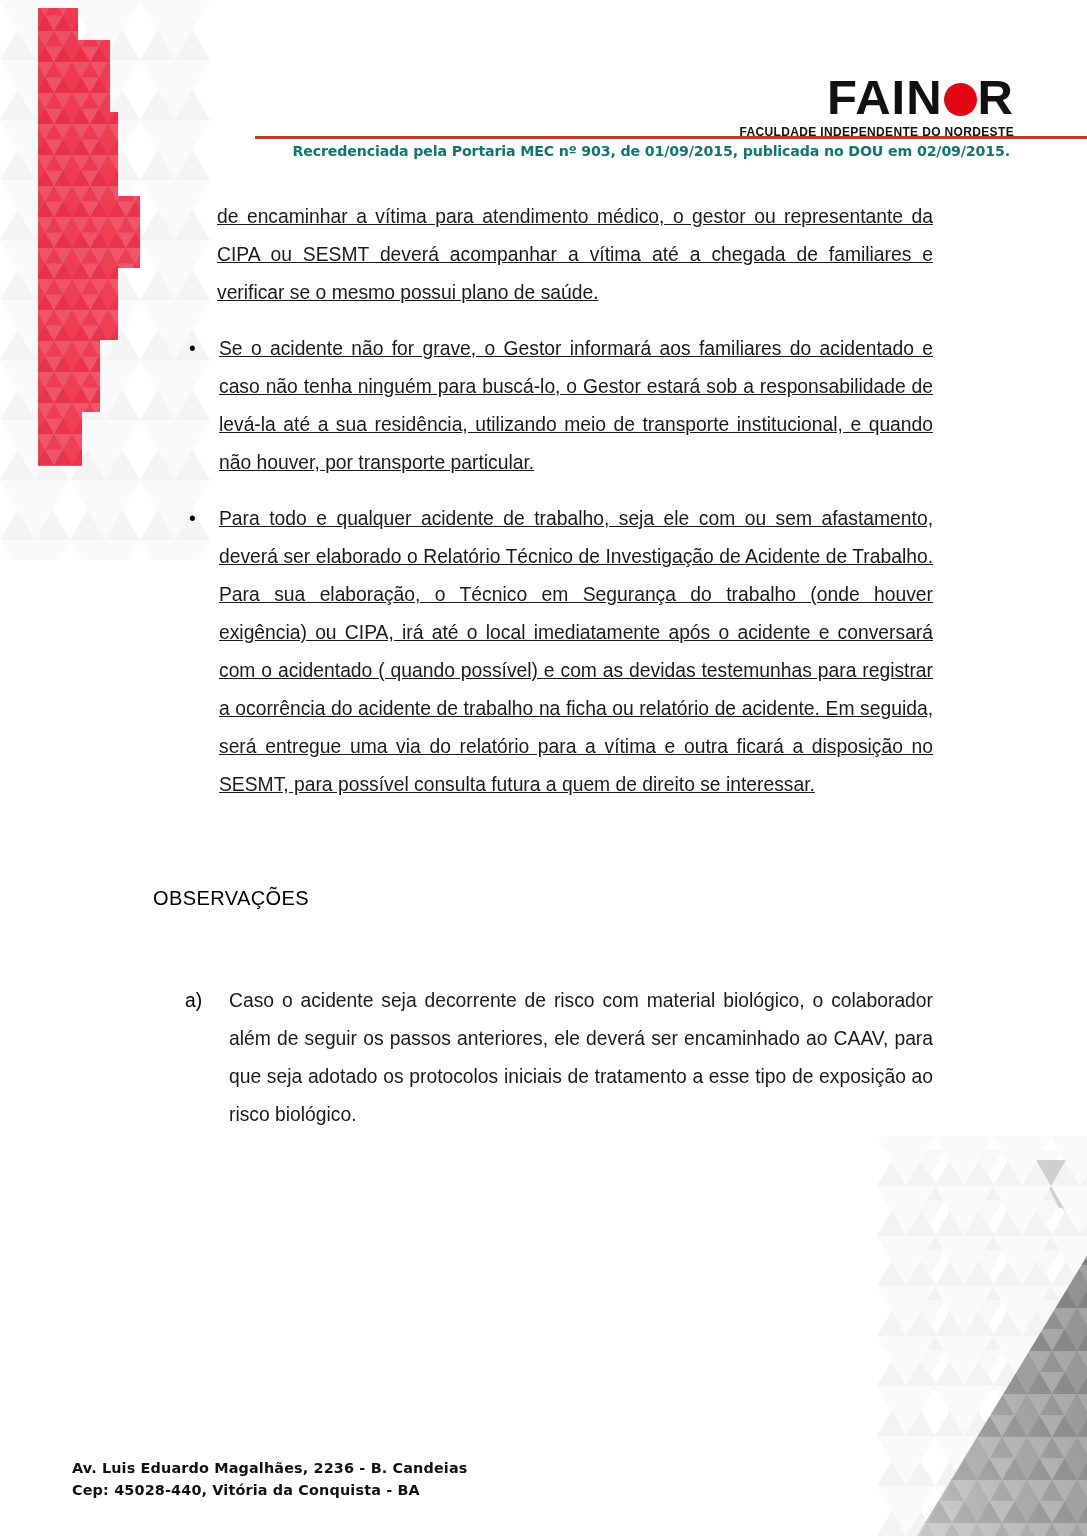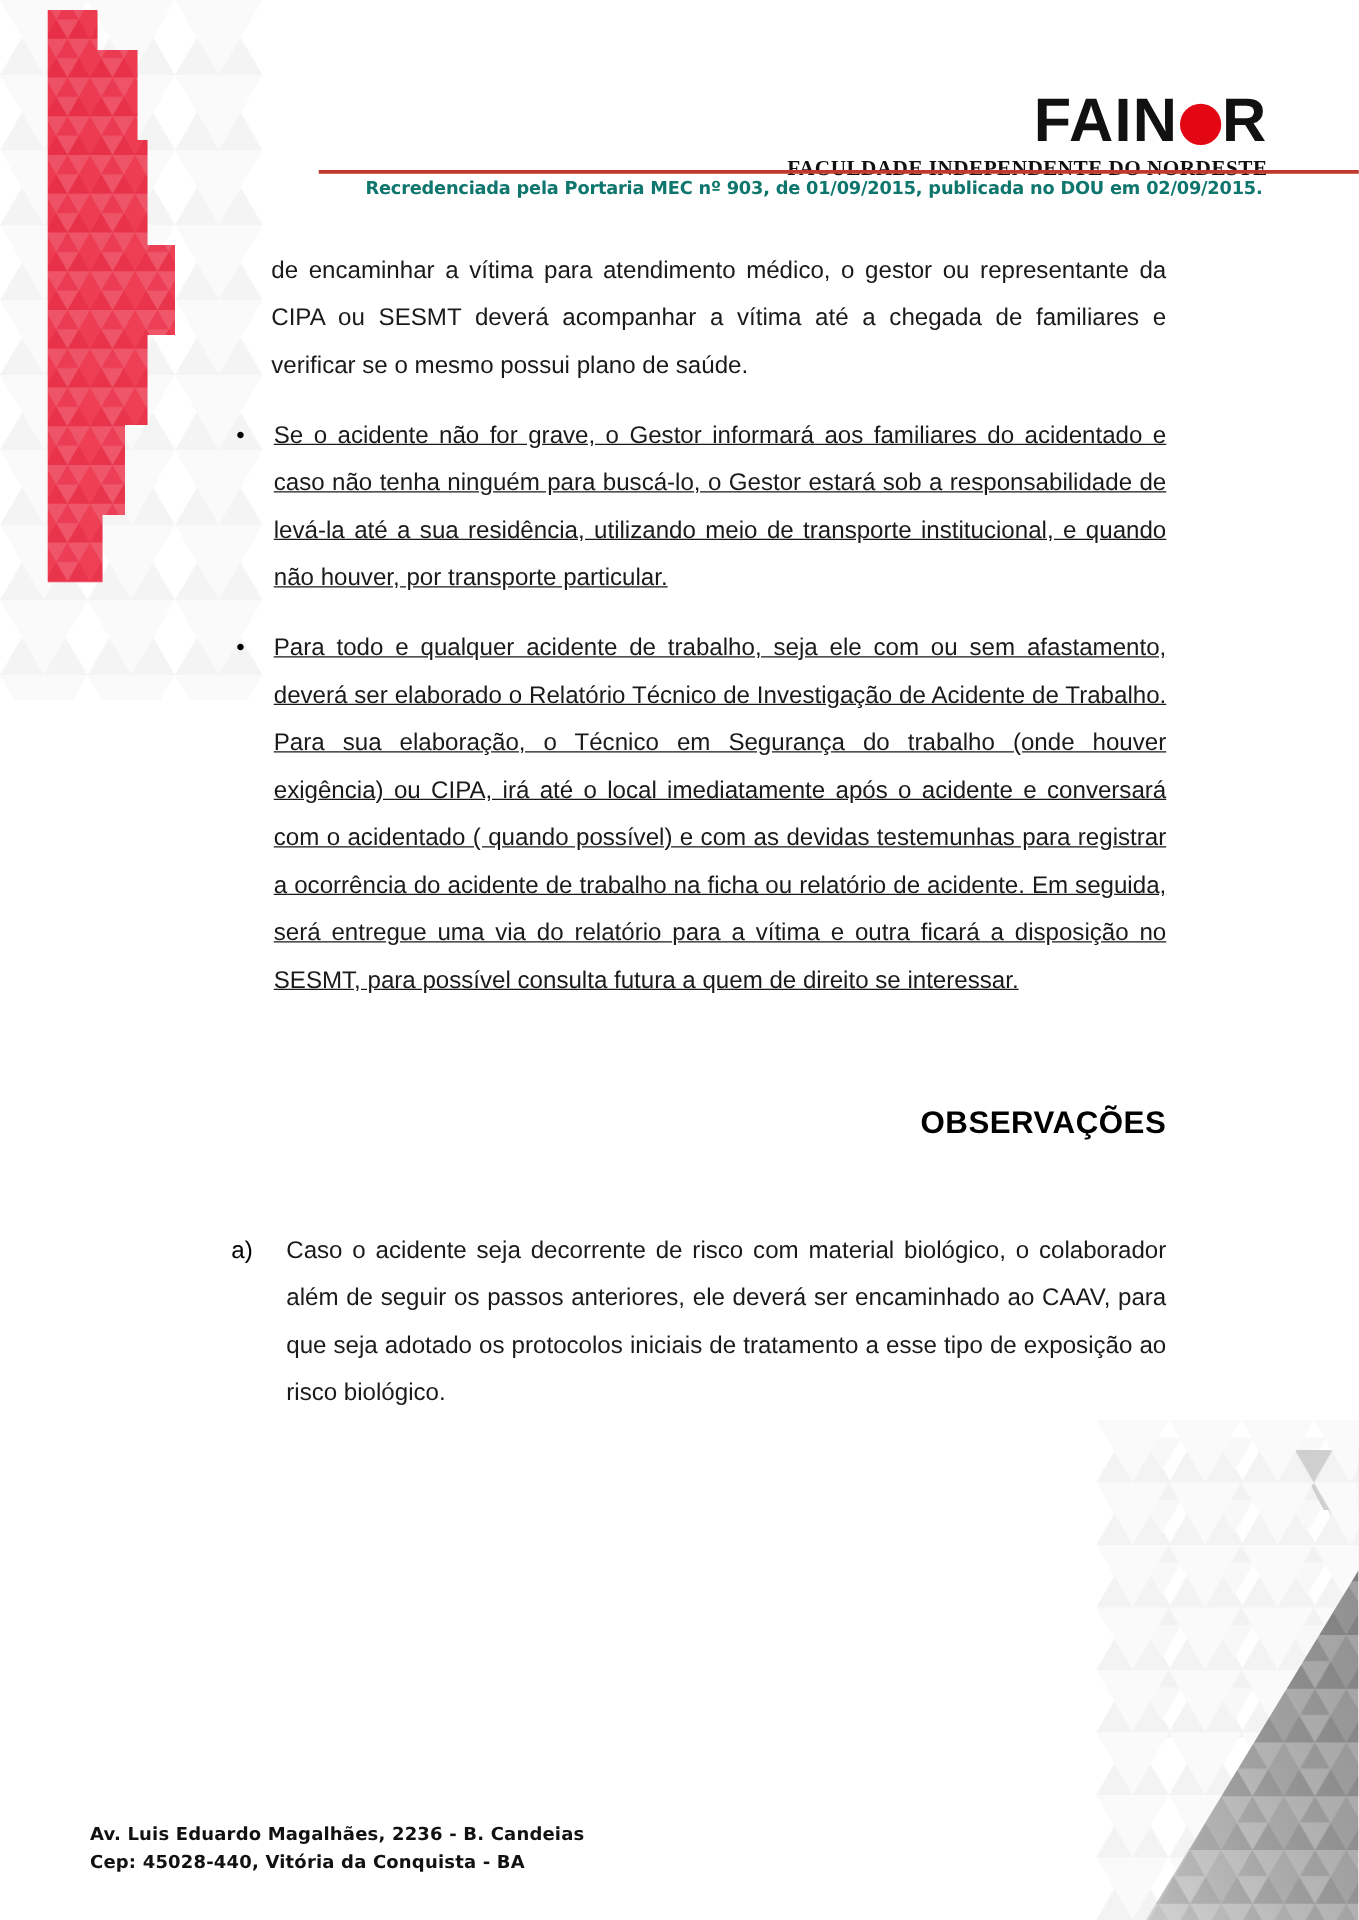--- a/index.html
+++ b/index.html
@@ -39,27 +39,26 @@
   #logo-dot {
     display:inline-block;
     width:33px; height:33px;
     border-radius:50%;
     background:#E30613;
     margin:0 1px;
     position:relative;
     top:2px;
   }
   #logo-tagline {
-    font-size:17px;
+    font-size:12px;
     font-weight:bold;
     letter-spacing:0.35px;
     color:#111111;
     margin-top:3px;
     white-space:nowrap;
-    font-family:Liberation Serif, serif;
   }
   #header-rule {
     position:absolute; left:240px; top:136px;
     width:847px; height:3px;
     background:#C0392B;
   }
   #header-accred {
     position:absolute; right:92px; top:143px;
     font-size:14.2px;
     font-weight:bold;
@@ -75,46 +74,45 @@
     left:217px; top:198px;
     width:716px;
   }
   .para, .bullet-text, .item-text {
     font-size:19.3px;
     line-height:38px;
     text-align:justify;
     text-justify:inter-word;
     color:#1a1a1a;
   }
-  .para { margin-bottom:4px; }
+  .para { margin-bottom:4px;text-decoration:underline; }
 
   .bullet-row {
     display:flex;
     margin-top:18px;
   }
   .bullet-marker {
     width:30px;
     flex:0 0 30px;
     margin-left:-28px;
     font-size:19.3px;
     line-height:38px;
     text-align:left;
   }
   .bullet-text { flex:1;text-decoration:underline; }
 
   #closing-para { margin-top:12px; }
 
   #observacoes {
     margin-top:78px;
     margin-left:-64px;
-    font-size:25px;
-    font-weight:bold;
+    font-size:20px;
+    font-weight:normal;
     letter-spacing:0.4px;
     line-height:32px;
-    text-align:right;
   }
 
   #obs-list { margin-top:68px; }
   .item-row { display:flex; }
   .item-marker {
     flex:0 0 44px;
     width:44px;
     margin-left:-32px;
     font-size:19.3px;
     line-height:38px;

